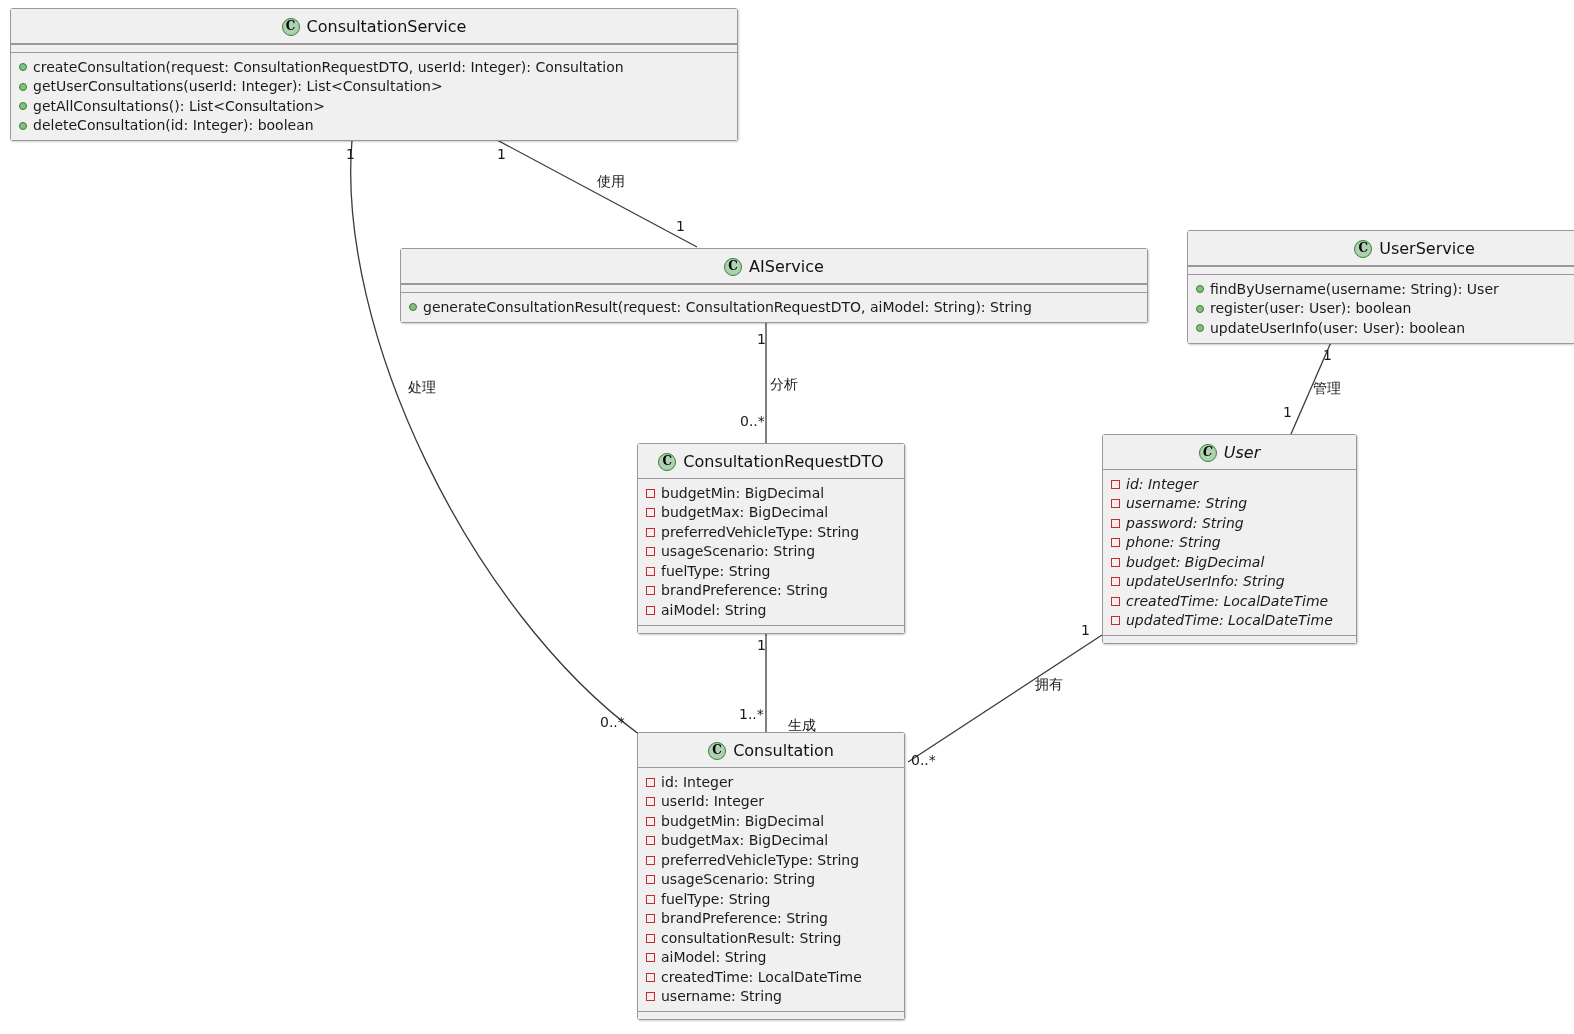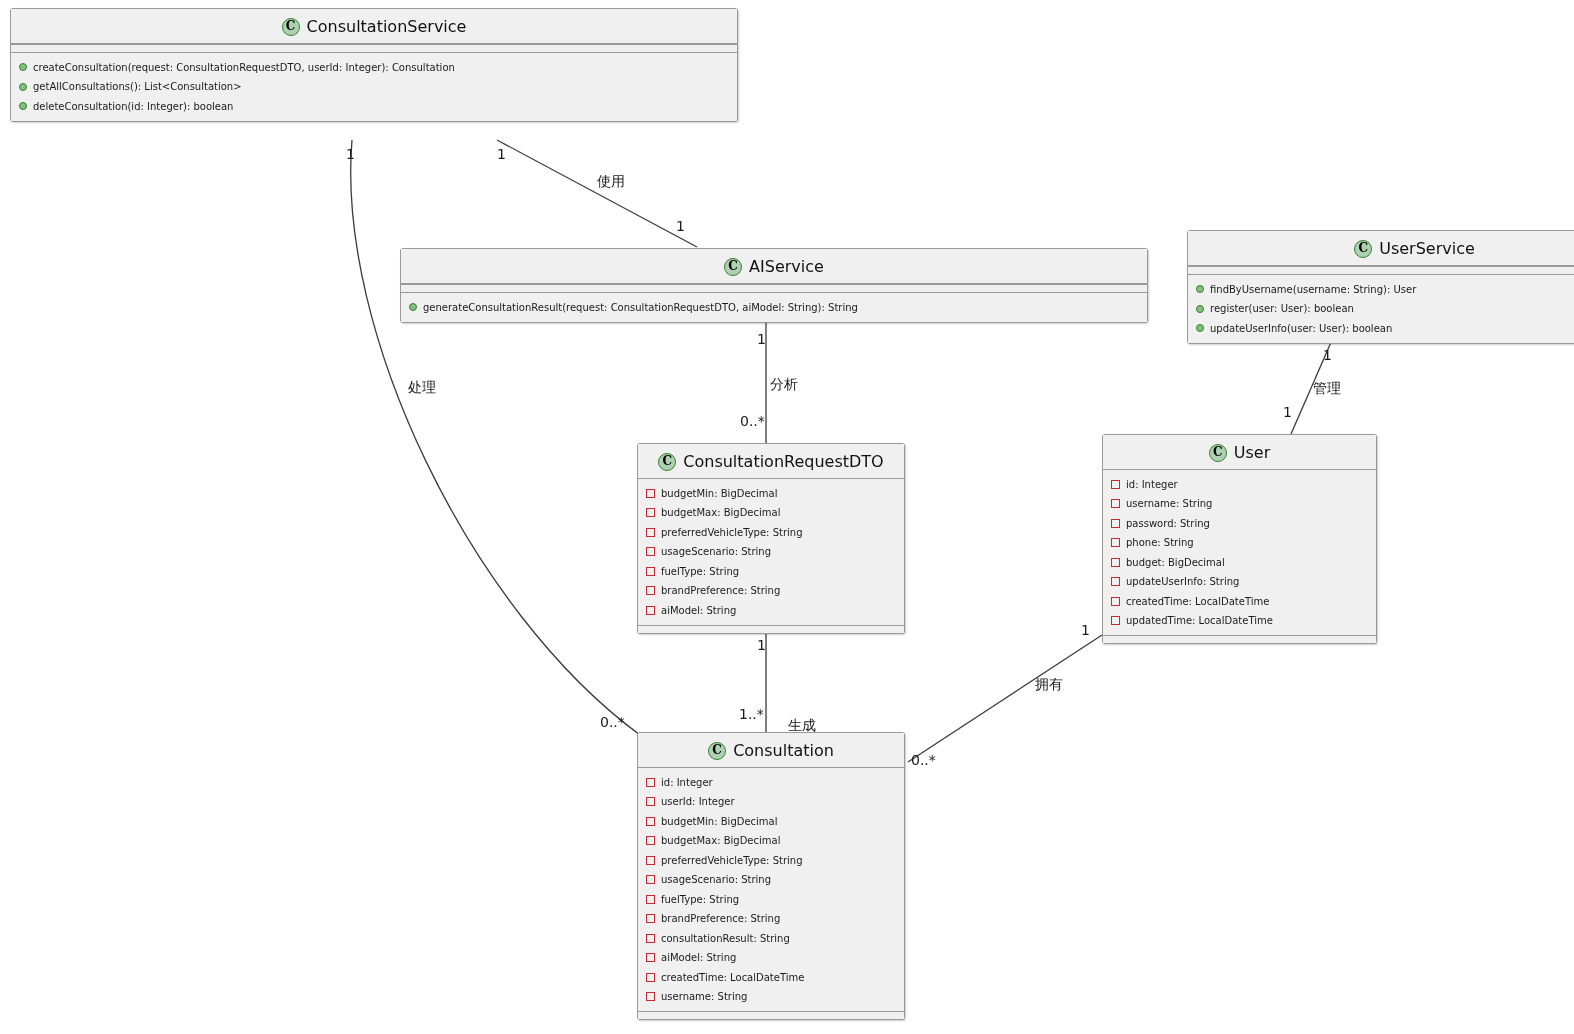--- a/index.html
+++ b/index.html
@@ -81,21 +81,21 @@
     height: 7px;
     padding: 0;
     border-top: 1px solid #999999;
   }
   .uml-compartment.with-top-rule {
     border-top: 1px solid #999999;
   }
   .member {
     white-space: nowrap;
     line-height: 19px;
-    font-size: 10px;
+    font-size: 14px;
     color: #1a1a1a;
     padding-left: 2px;
   }
   .member .bullet {
     display: inline-block;
     vertical-align: middle;
     margin-right: 6px;
   }
   .bullet.method {
     width: 8px;
@@ -175,20 +175,21 @@
   <div class="edge-label" style="left:1035px; top:676px;">拥有</div>
   <div class="mult-label" style="left:911px; top:752px;">0..*</div>
 
   <div class="uml-class" id="cls-ConsultationService" style="left:10px; top:8px; width:728px;">
     <div class="uml-header">
       <span class="cls-icon">C</span><span class="cls-name">ConsultationService</span>
     </div>
     <div class="uml-compartment empty"></div>
     <div class="uml-compartment with-top-rule">
       <div class="member"><span class="bullet method"></span><span class="mtext">createConsultation(request: ConsultationRequestDTO, userId: Integer): Consultation</span></div>
+      <div class="member"><span class="bullet method"></span><span class="mtext">getUserConsultations(userId: Integer): List&lt;Consultation&gt;</span></div>
       <div class="member"><span class="bullet method"></span><span class="mtext">getAllConsultations(): List&lt;Consultation&gt;</span></div>
       <div class="member"><span class="bullet method"></span><span class="mtext">deleteConsultation(id: Integer): boolean</span></div>
     </div>
   </div>
 
   <div class="uml-class" id="cls-AIService" style="left:400px; top:248px; width:748px;">
     <div class="uml-header">
       <span class="cls-icon">C</span><span class="cls-name">AIService</span>
     </div>
     <div class="uml-compartment empty"></div>
@@ -218,21 +219,21 @@
       <div class="member"><span class="bullet field"></span><span class="mtext">budgetMax: BigDecimal</span></div>
       <div class="member"><span class="bullet field"></span><span class="mtext">preferredVehicleType: String</span></div>
       <div class="member"><span class="bullet field"></span><span class="mtext">usageScenario: String</span></div>
       <div class="member"><span class="bullet field"></span><span class="mtext">fuelType: String</span></div>
       <div class="member"><span class="bullet field"></span><span class="mtext">brandPreference: String</span></div>
       <div class="member"><span class="bullet field"></span><span class="mtext">aiModel: String</span></div>
     </div>
     <div class="uml-compartment empty"></div>
   </div>
 
-  <div class="uml-class" id="cls-User" style="left:1102px; top:434px; width:275px;">
+  <div class="uml-class" id="cls-User" style="left:1102px; top:434px; width:255px;font-style:italic;">
     <div class="uml-header">
       <span class="cls-icon">C</span><span class="cls-name">User</span>
     </div>
     <div class="uml-compartment">
       <div class="member"><span class="bullet field"></span><span class="mtext">id: Integer</span></div>
       <div class="member"><span class="bullet field"></span><span class="mtext">username: String</span></div>
       <div class="member"><span class="bullet field"></span><span class="mtext">password: String</span></div>
       <div class="member"><span class="bullet field"></span><span class="mtext">phone: String</span></div>
       <div class="member"><span class="bullet field"></span><span class="mtext">budget: BigDecimal</span></div>
       <div class="member"><span class="bullet field"></span><span class="mtext">updateUserInfo: String</span></div>

